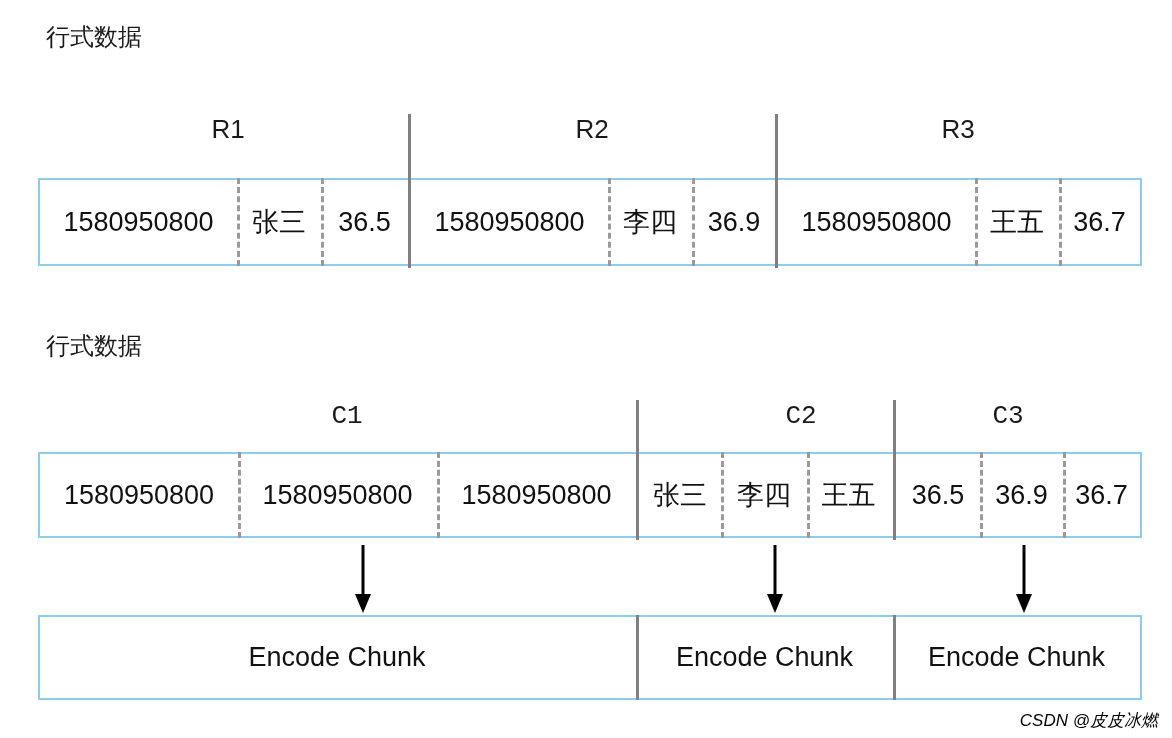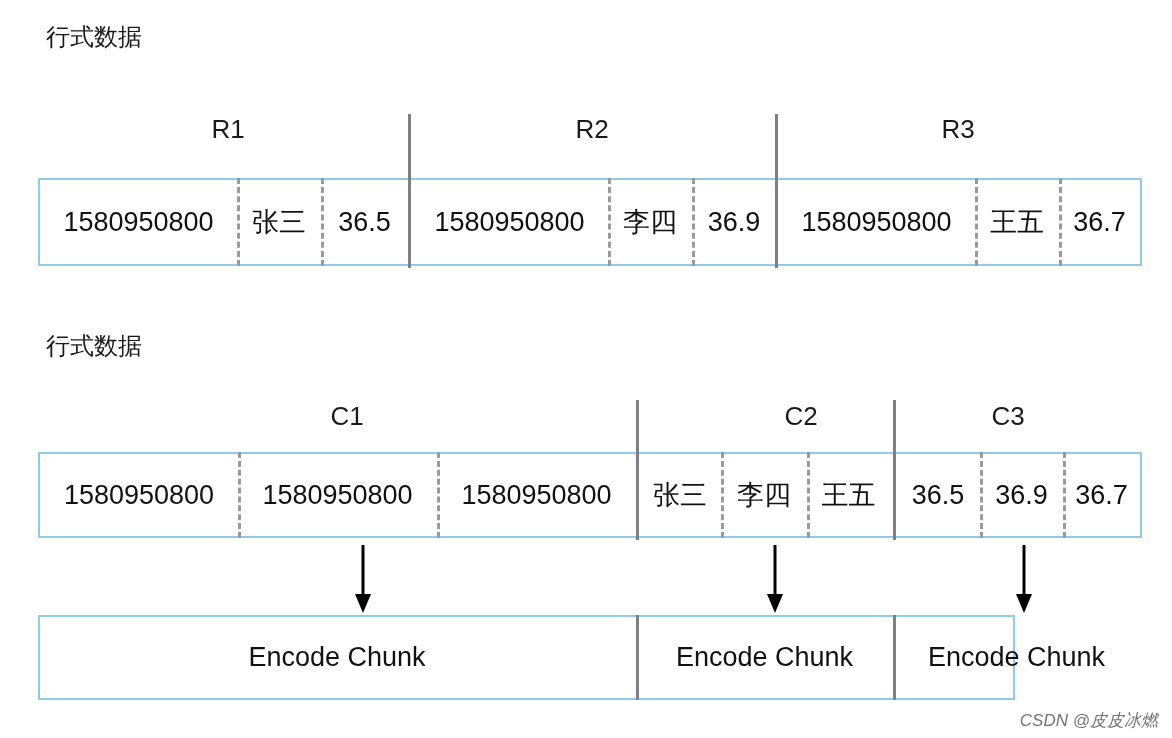--- a/index.html
+++ b/index.html
@@ -84,21 +84,21 @@
     position: absolute;
     width: 24px;
   }
 
   
   #watermark {
     position: absolute;
     right: 14px;
     bottom: 6px;
     font-size: 17px;
-    color: #737373;
+    color: #000000;
     font-style: italic;
     white-space: nowrap;
   }
 </style>
 </head>
 <body>
 
 <div id="title-row" class="section-title">行式数据</div>
 
 <div id="row-group-labels" class="group-labels" style="left:0; top:108px; width:1172px;">
@@ -125,21 +125,21 @@
     <div class="sep-dashed" style="left: 1019px; top: -2px; bottom: -2px;"></div>
   </div>
 
 <div id="row-tall-dividers">
     <div class="sep-solid sep-tall" style="left: 408px; top: 114px; height: 154px;"></div>
     <div class="sep-solid sep-tall" style="left: 775px; top: 114px; height: 154px;"></div>
   </div>
 
 <div id="title-col" class="section-title">行式数据</div>
 
-<div id="col-group-labels" class="group-labels" style="left:0; top:395px; width:976px;">
+<div id="col-group-labels" class="group-labels" style="left:0; top:395px; width:976px;font-family:Liberation Mono, monospace;">
     <div class="group-label" style="left: 347px;">C1</div>
     <div class="group-label" style="left: 801px;">C2</div>
     <div class="group-label" style="left: 1008px;">C3</div>
   </div>
 
 <div id="col-strip" class="strip" style="left:38px; top:452px; width:1104px; height:86px;">
     <div class="cell" style="left: 0px; width: 198px;">1580950800</div>
     <div class="cell" style="left: 198px; width: 199px;">1580950800</div>
     <div class="cell" style="left: 397px; width: 199px;">1580950800</div>
     <div class="cell" style="left: 599px; width: 82px;">张三</div>
@@ -169,21 +169,21 @@
     <div class="arrow" style="left: 763px; top: 545px; height: 68px;"><svg width="24" height="68" viewBox="0 0 24 68">
         <line x1="12" y1="0" x2="12" y2="51" stroke="#000000" stroke-width="3"></line>
         <polygon points="4,49 20,49 12,68" fill="#000000"></polygon>
       </svg></div>
     <div class="arrow" style="left: 1012px; top: 545px; height: 68px;"><svg width="24" height="68" viewBox="0 0 24 68">
         <line x1="12" y1="0" x2="12" y2="51" stroke="#000000" stroke-width="3"></line>
         <polygon points="4,49 20,49 12,68" fill="#000000"></polygon>
       </svg></div>
   </div>
 
-<div id="encode-strip" class="strip" style="left:38px; top:615px; width:977px; height:85px;text-decoration:underline;">
+<div id="encode-strip" class="strip" style="left:38px; top:615px; width:1104px; height:85px;text-decoration:underline;">
     <div class="cell" style="left: -2px; width: 598px;">Encode Chunk</div>
     <div class="cell" style="left: 596px; width: 257px;">Encode Chunk</div>
     <div class="cell" style="left: 853px; width: 247px;">Encode Chunk</div>
     <div class="sep-solid" style="left: 596px; top: -2px; bottom: -2px;"></div>
     <div class="sep-solid" style="left: 853px; top: -2px; bottom: -2px;"></div>
   </div>
 
 <div id="watermark">CSDN @皮皮冰燃</div>
 
 </body></html>

